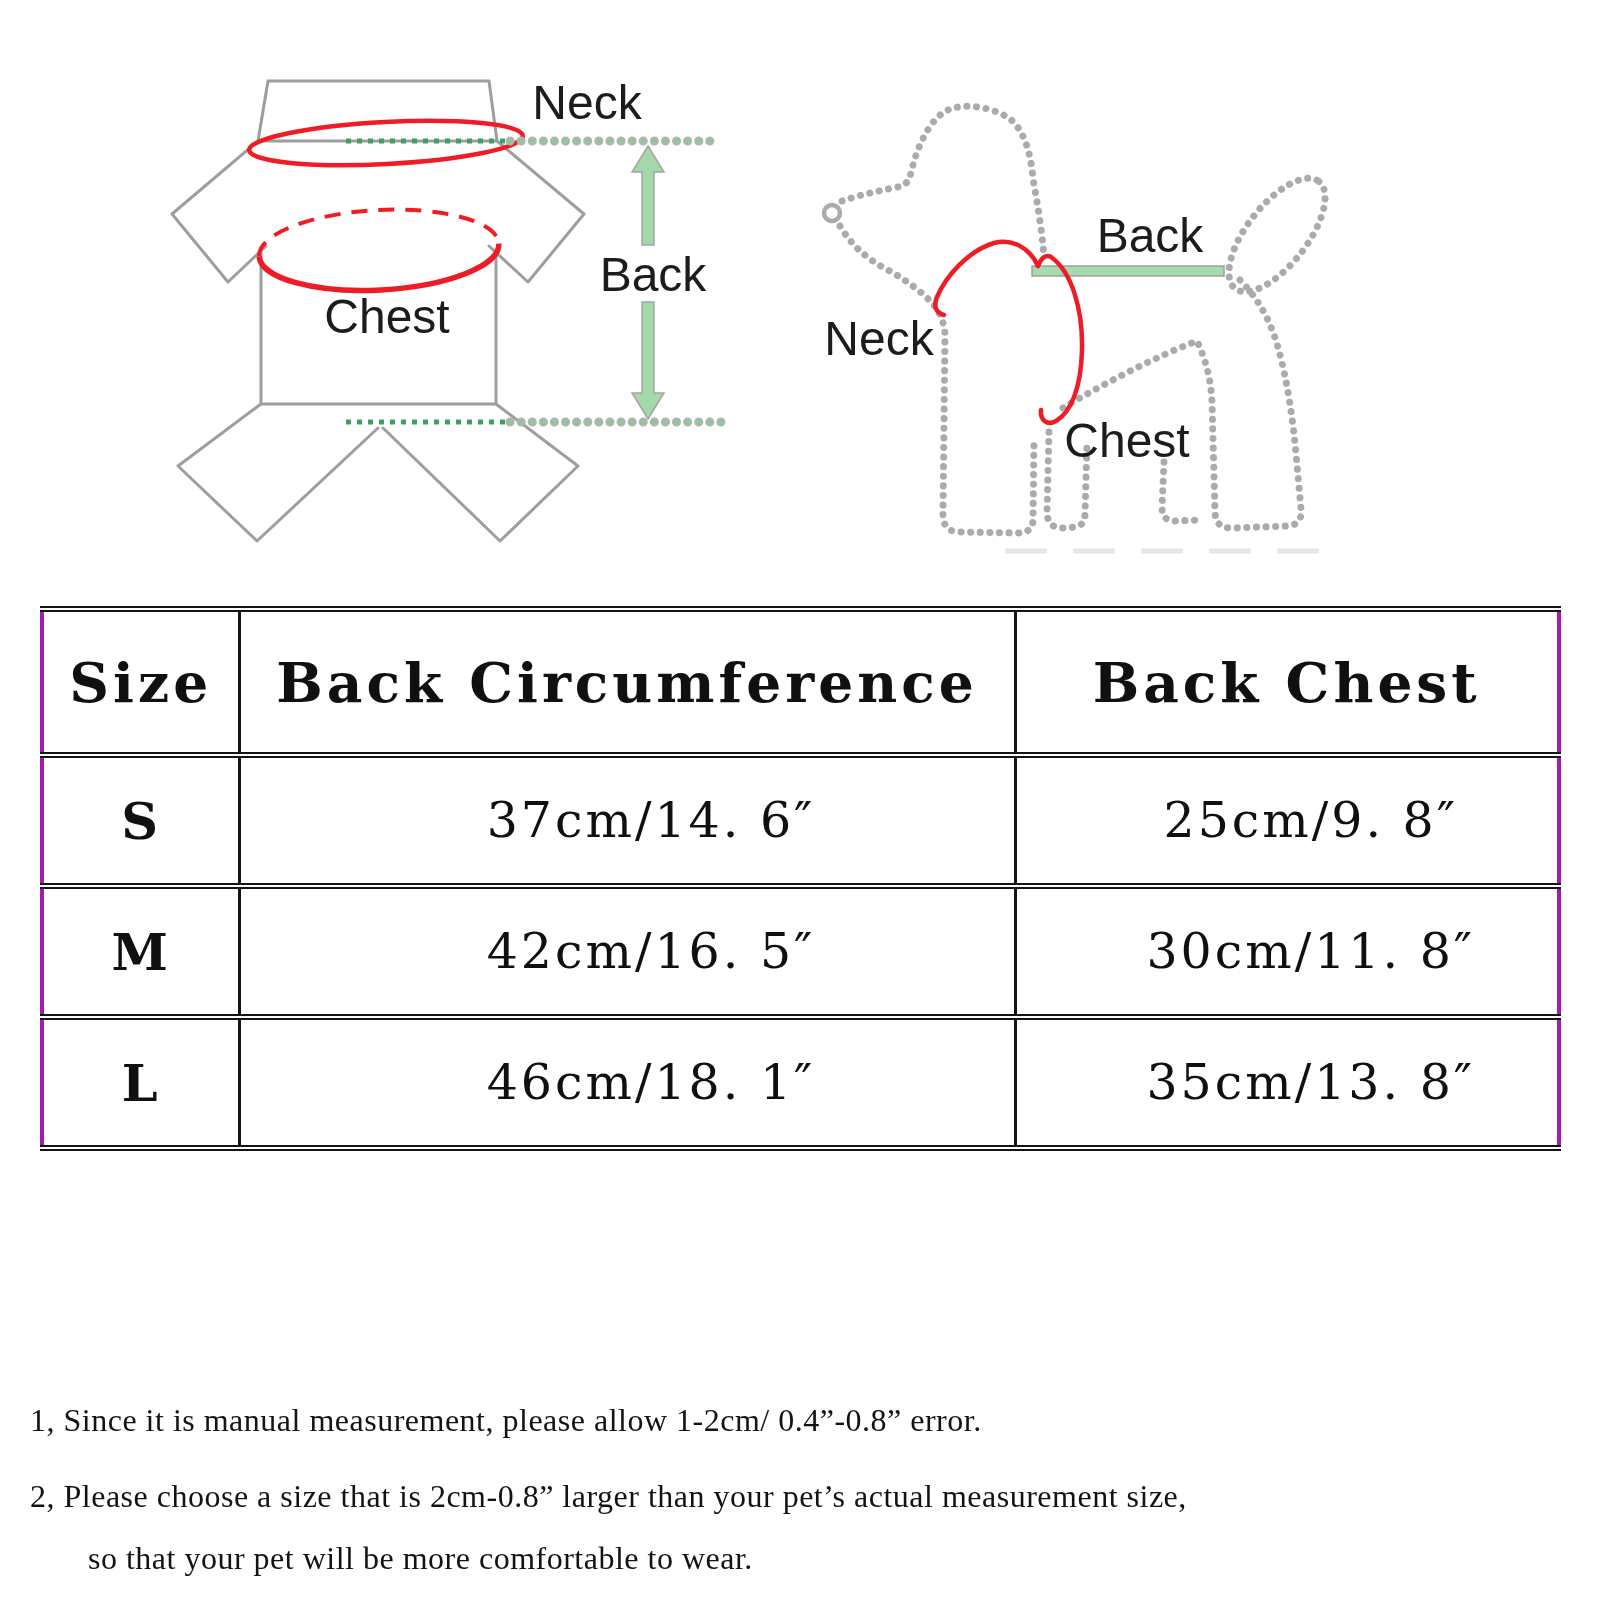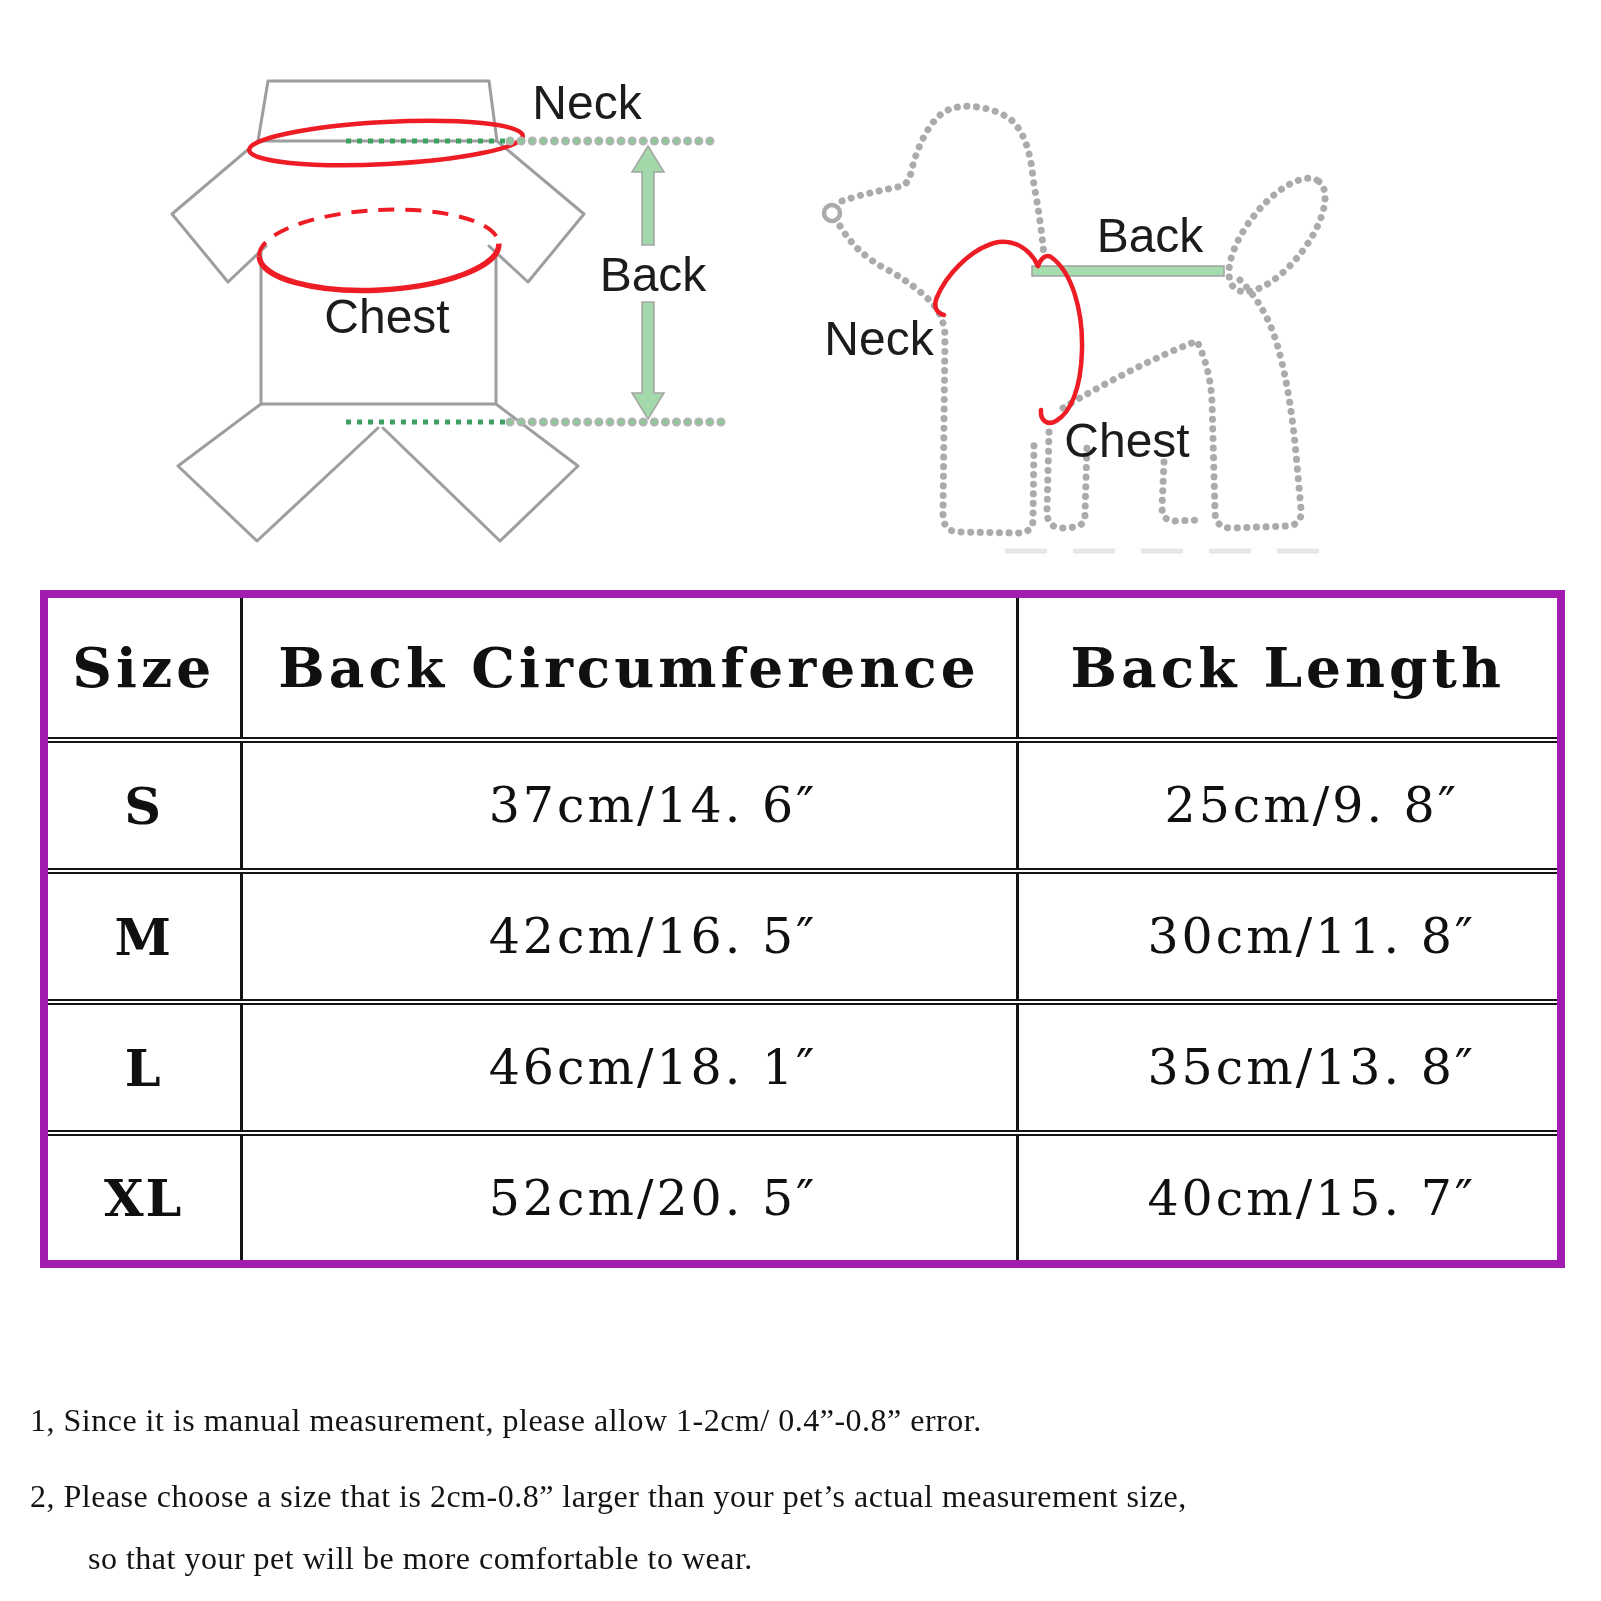--- a/index.html
+++ b/index.html
@@ -17,26 +17,26 @@
     width: 1601px; height: 600px;
   }
   .diagram-label {
     font-family: "Liberation Sans", sans-serif;
     font-size: 48px;
     fill: #1c1c1c;
   }
   
   .size-table {
     position: absolute;
-    left: 40px; top: 590px;
+    left: 40px; top: 606px;
     width: 1517px;
     border-collapse: collapse;
     background: #ffffff;
     table-layout: fixed;
-    border: 8px solid #a21caf;
+    border: 4px solid #a21caf;
   }
   .size-table th, .size-table td {
     border-left: 3px solid #141414;
     border-right: 3px solid #141414;
     border-top: 6px double #141414;
     border-bottom: 6px double #141414;
     text-align: center;
     vertical-align: middle;
     font-family: "DejaVu Serif", "Liberation Serif", serif;
     color: #101010;
@@ -141,44 +141,39 @@
   <table class="size-table">
     <colgroup>
       <col style="width:197px">
       <col style="width:776px">
       <col style="width:544px">
     </colgroup>
     <thead>
       <tr>
         <th>Size</th>
         <th>Back Circumference</th>
-        <th>Back Length</th>
+        <th>Back Chest</th>
       </tr>
     </thead>
     <tbody>
       <tr>
         <td class="col-size">S</td>
         <td class="col-val">37cm/14. 6″</td>
         <td class="col-val">25cm/9. 8″</td>
       </tr>
       <tr>
         <td class="col-size">M</td>
         <td class="col-val">42cm/16. 5″</td>
         <td class="col-val">30cm/11. 8″</td>
       </tr>
       <tr>
         <td class="col-size">L</td>
         <td class="col-val">46cm/18. 1″</td>
         <td class="col-val">35cm/13. 8″</td>
       </tr>
-      <tr>
-        <td class="col-size">XL</td>
-        <td class="col-val">52cm/20. 5″</td>
-        <td class="col-val">40cm/15. 7″</td>
-      </tr>
     </tbody>
   </table>
 
   <div class="notes">
     <p class="note-line note-1">1, Since it is manual measurement, please allow 1-2cm/ 0.4”-0.8” error.</p>
     <p class="note-line note-2">2, Please choose a size that is 2cm-0.8” larger than your pet’s actual measurement size,</p>
     <p class="note-line note-3">so that your pet will be more comfortable to wear.</p>
   </div>
 
 </div>

